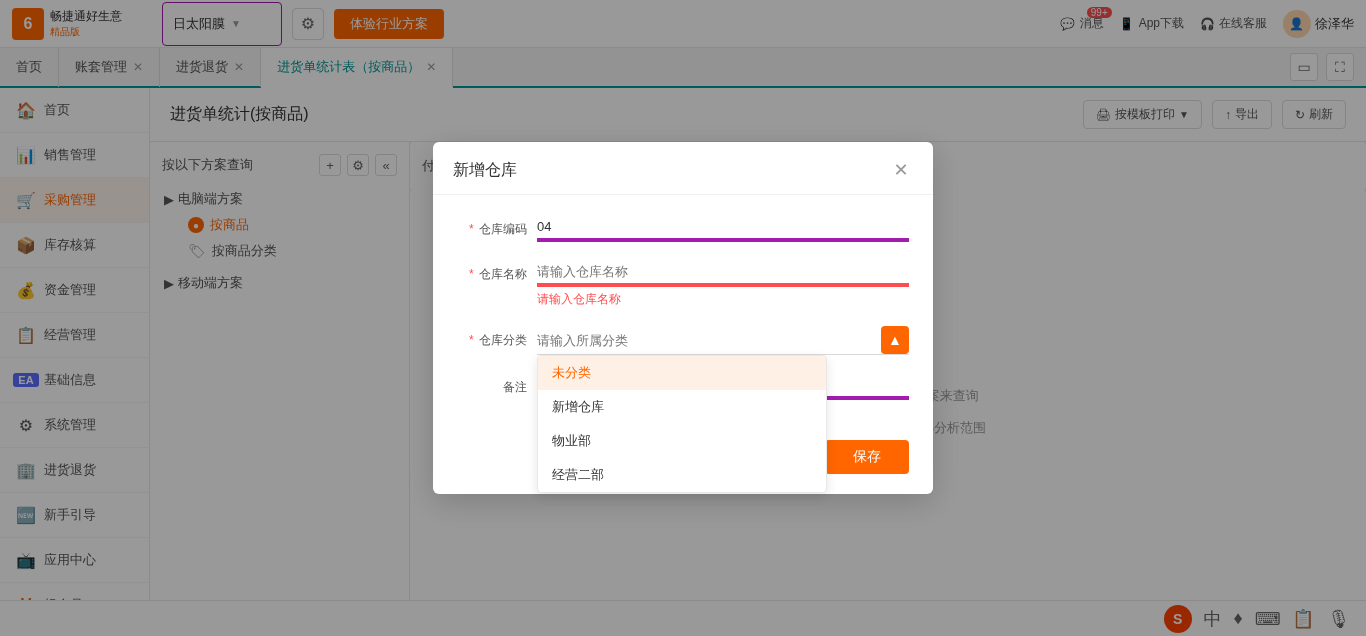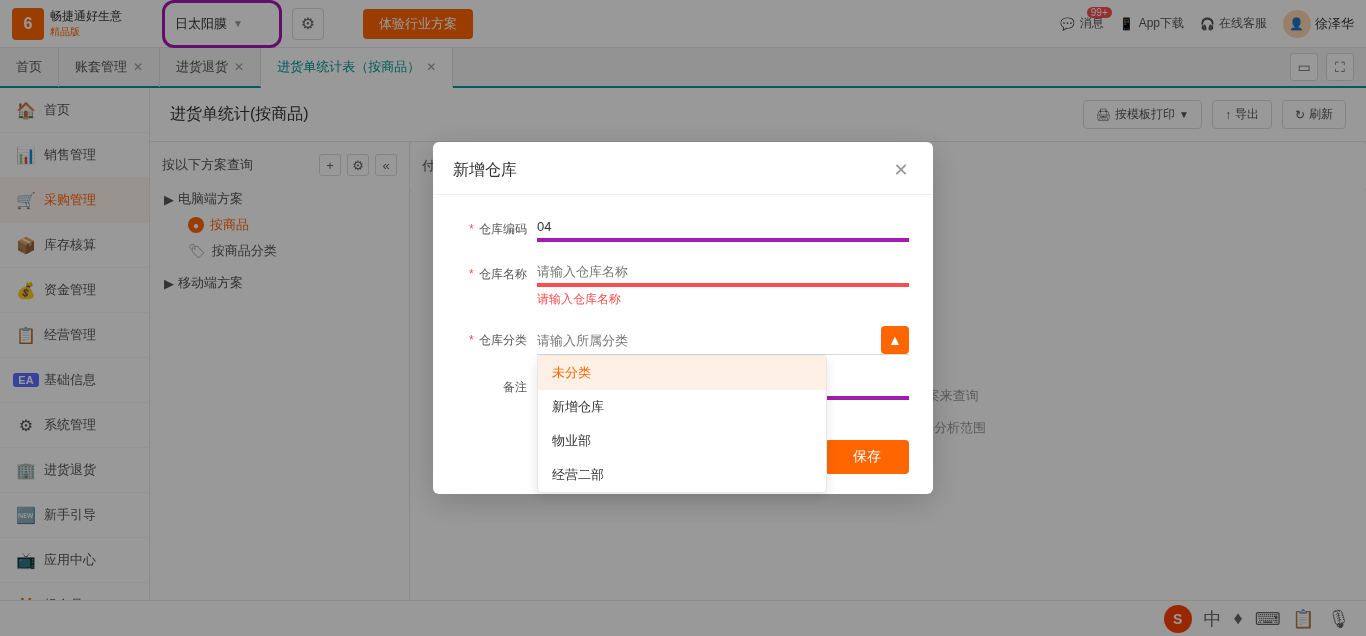--- a/index.html
+++ b/index.html
@@ -32,35 +32,35 @@
     .logo-text { font-size: 12px; color: #333; line-height: 1.4; }
     .logo-badge { font-size: 10px; color: #ff6600; }
     .header-middle {
       flex: 1;
       display: flex;
       align-items: center;
       gap: 10px;
     }
     .store-selector {
       display: flex; align-items: center;
-      border: 3px solid #a21caf; border-radius: 12px;
+      border: 1px solid #a21caf; border-radius: 4px;
       padding: 12px 10px; gap: 6px; cursor: pointer;
       font-size: 13px; color: #333; background: #fff;
       min-width: 120px;
     }
     .gear-btn {
       width: 32px; height: 32px;
       border: 1px solid #ddd; border-radius: 4px;
       display: flex; align-items: center; justify-content: center;
       cursor: pointer; color: #666; font-size: 16px;
     }
     .trial-btn {
       background: #ff6600; color: #fff;
       border: none; border-radius: 4px;
-      padding: 6px 16px; cursor: pointer; font-size: 13px; margin-left: 29px;
+      padding: 6px 16px; cursor: pointer; font-size: 13px;
     }
     .header-right {
       display: flex; align-items: center; gap: 16px;
     }
     .header-icon-item {
       display: flex; align-items: center; gap: 4px;
       cursor: pointer; color: #555; font-size: 12px; position: relative;
     }
     .badge {
       background: #ff4d4f; color: #fff; font-size: 10px;

